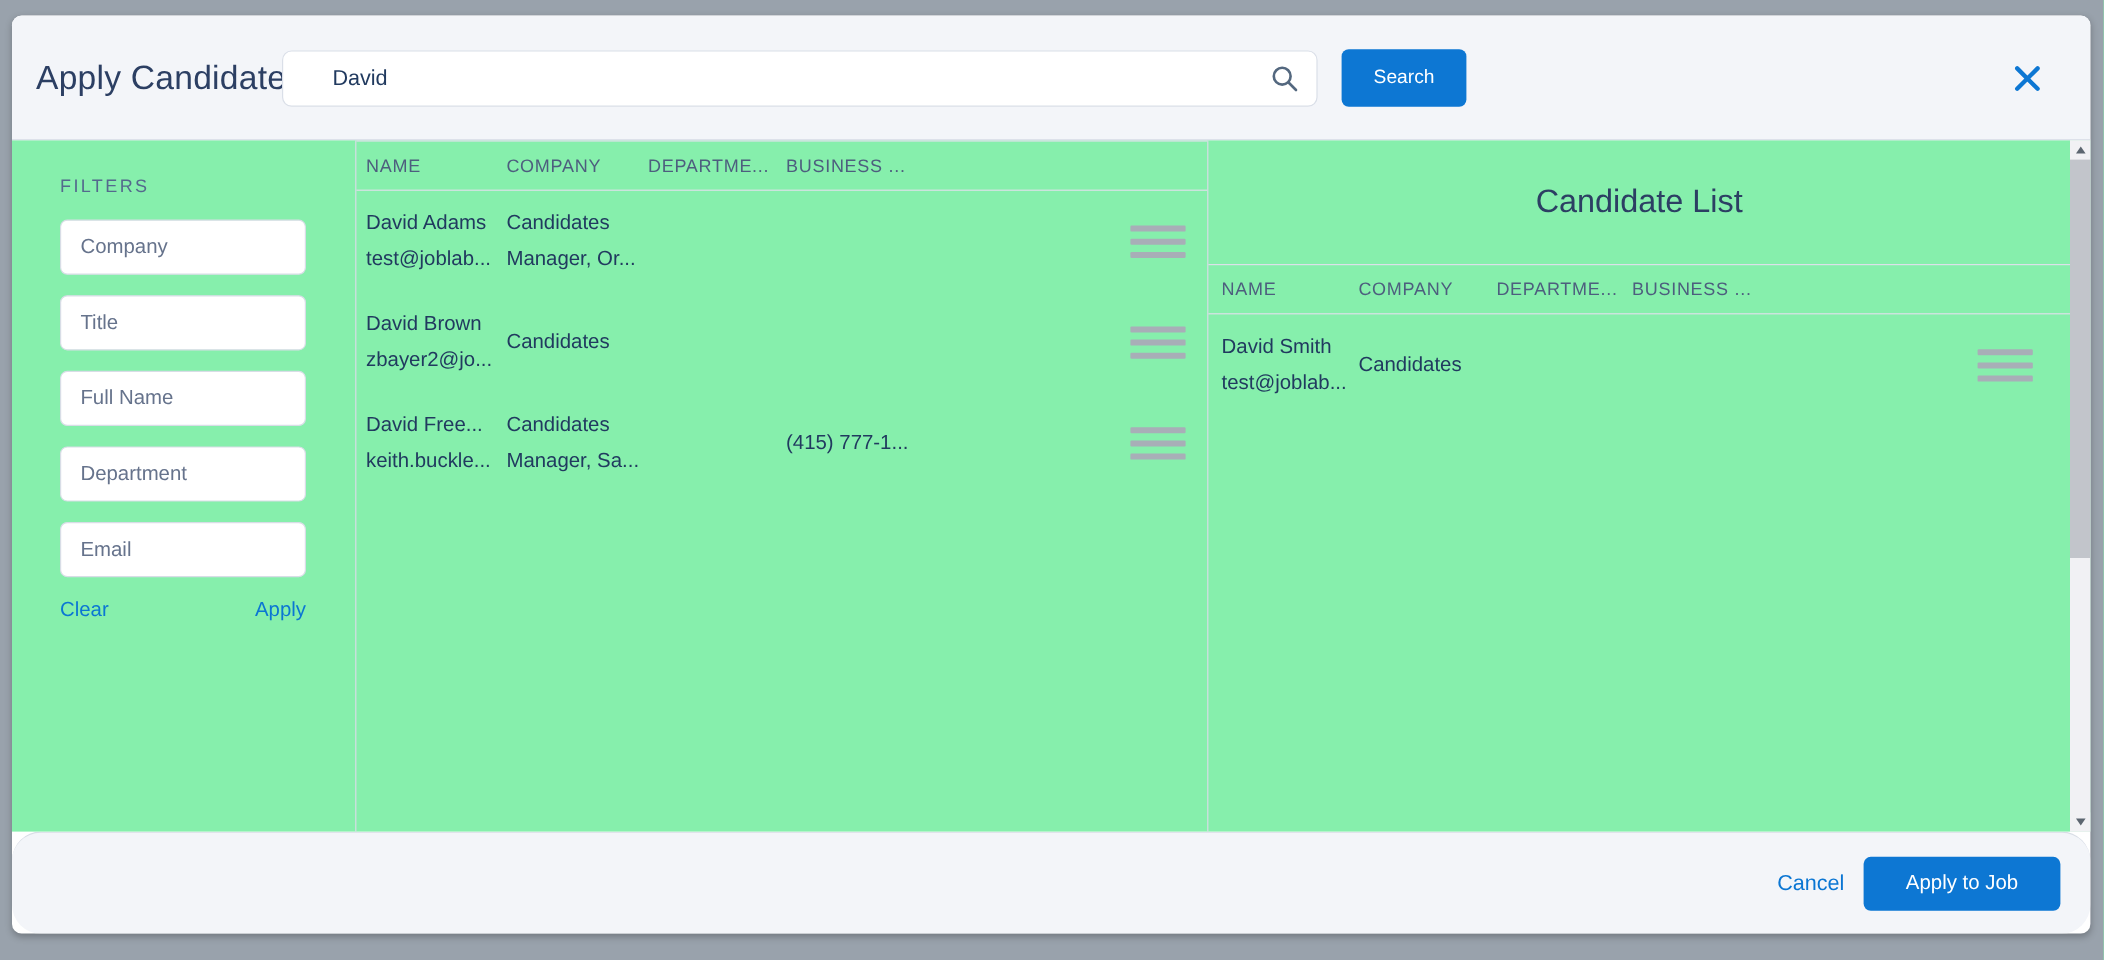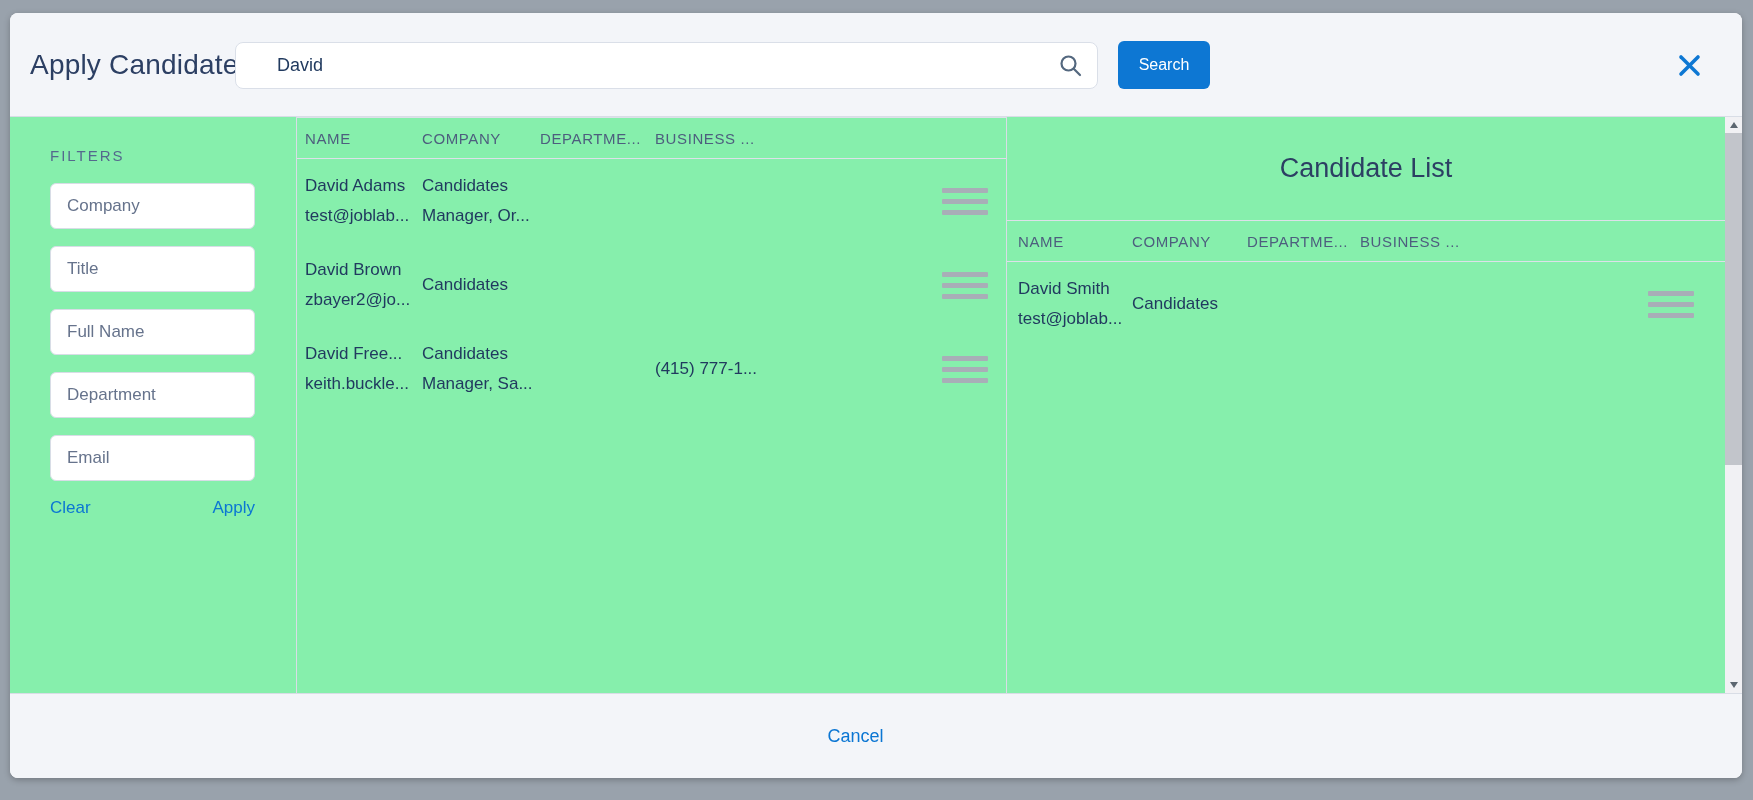--- a/index.html
+++ b/index.html
@@ -25,21 +25,21 @@
     position:absolute; left:225px; top:29px; width:863px; height:47px;
     background:#fff; border:1px solid #dadfe8; border-radius:8px;
     display:flex; align-items:center;padding-left:23px;
   }
   .search-box input {
     flex:1; border:none; outline:none; background:transparent;
     font-size:18px; color:#213a5f; padding-left:18px;
   }
   .search-glass { margin-right:14px; display:flex; }
   .btn-search {
-    position:absolute; left:1108px; top:28px; width:92px; height:48px;
+    position:absolute; left:1108px; top:28px; width:104px; height:48px;
     background:#0d77d3; color:#fff; font-size:16px; border:none; border-radius:6px; cursor:pointer;
   }
   .btn-close {
     position:absolute; right:39px; top:38px; width:28px; height:28px;
     background:none; border:none; cursor:pointer; display:flex; align-items:center; justify-content:center;
   }
 
   
   .content { position:relative; height:576px; display:flex; background:#86efac; }
 
@@ -95,21 +95,21 @@
   .sbar { position:relative; width:17px; background:#f1f1f4; }
   .sbar-btn { position:absolute; left:0; width:17px; height:16px; border:none; background:#f1f1f4; display:flex; align-items:center; justify-content:center; cursor:pointer; }
   .sbar-up { top:0; } .sbar-dn { bottom:0; }
   .tri-up-gry { width:0; height:0; border-left:4px solid transparent; border-right:4px solid transparent; border-bottom:6px solid #5c6670; }
   .tri-dn-gry { width:0; height:0; border-left:4px solid transparent; border-right:4px solid transparent; border-top:6px solid #5c6670; }
   .sbar-thumb { position:absolute; left:0; top:16px; width:17px; height:332px; background:#c2c5cb; cursor:pointer; }
 
   
   .ftr {
     height:85px; background:#f3f5f9; border-top:1px solid #d8dde6;
-    display:flex; align-items:center; justify-content:center; padding-right:25px;
+    display:flex; align-items:center; justify-content:flex-end; padding-right:25px;border-radius:24px;
   }
   .ftr .link { font-size:18px; margin-right:16px; }
   .btn-apply {
     width:164px; height:45px; background:#0d77d3; color:#fff; font-size:17px;
     border:none; border-radius:6px; cursor:pointer;
   }
 </style>
 </head>
 <body>
 
@@ -259,15 +259,16 @@
       </button>
       <div class="sbar-thumb"></div>
       <button class="sbar-btn sbar-dn">
         <span class="tri-dn-gry"></span>
       </button>
     </div>
   </div>
 
   <div class="ftr">
     <a class="link">Cancel</a>
+    <button class="btn-apply">Apply to Job</button>
   </div>
 
 </div>
 
 </body></html>

